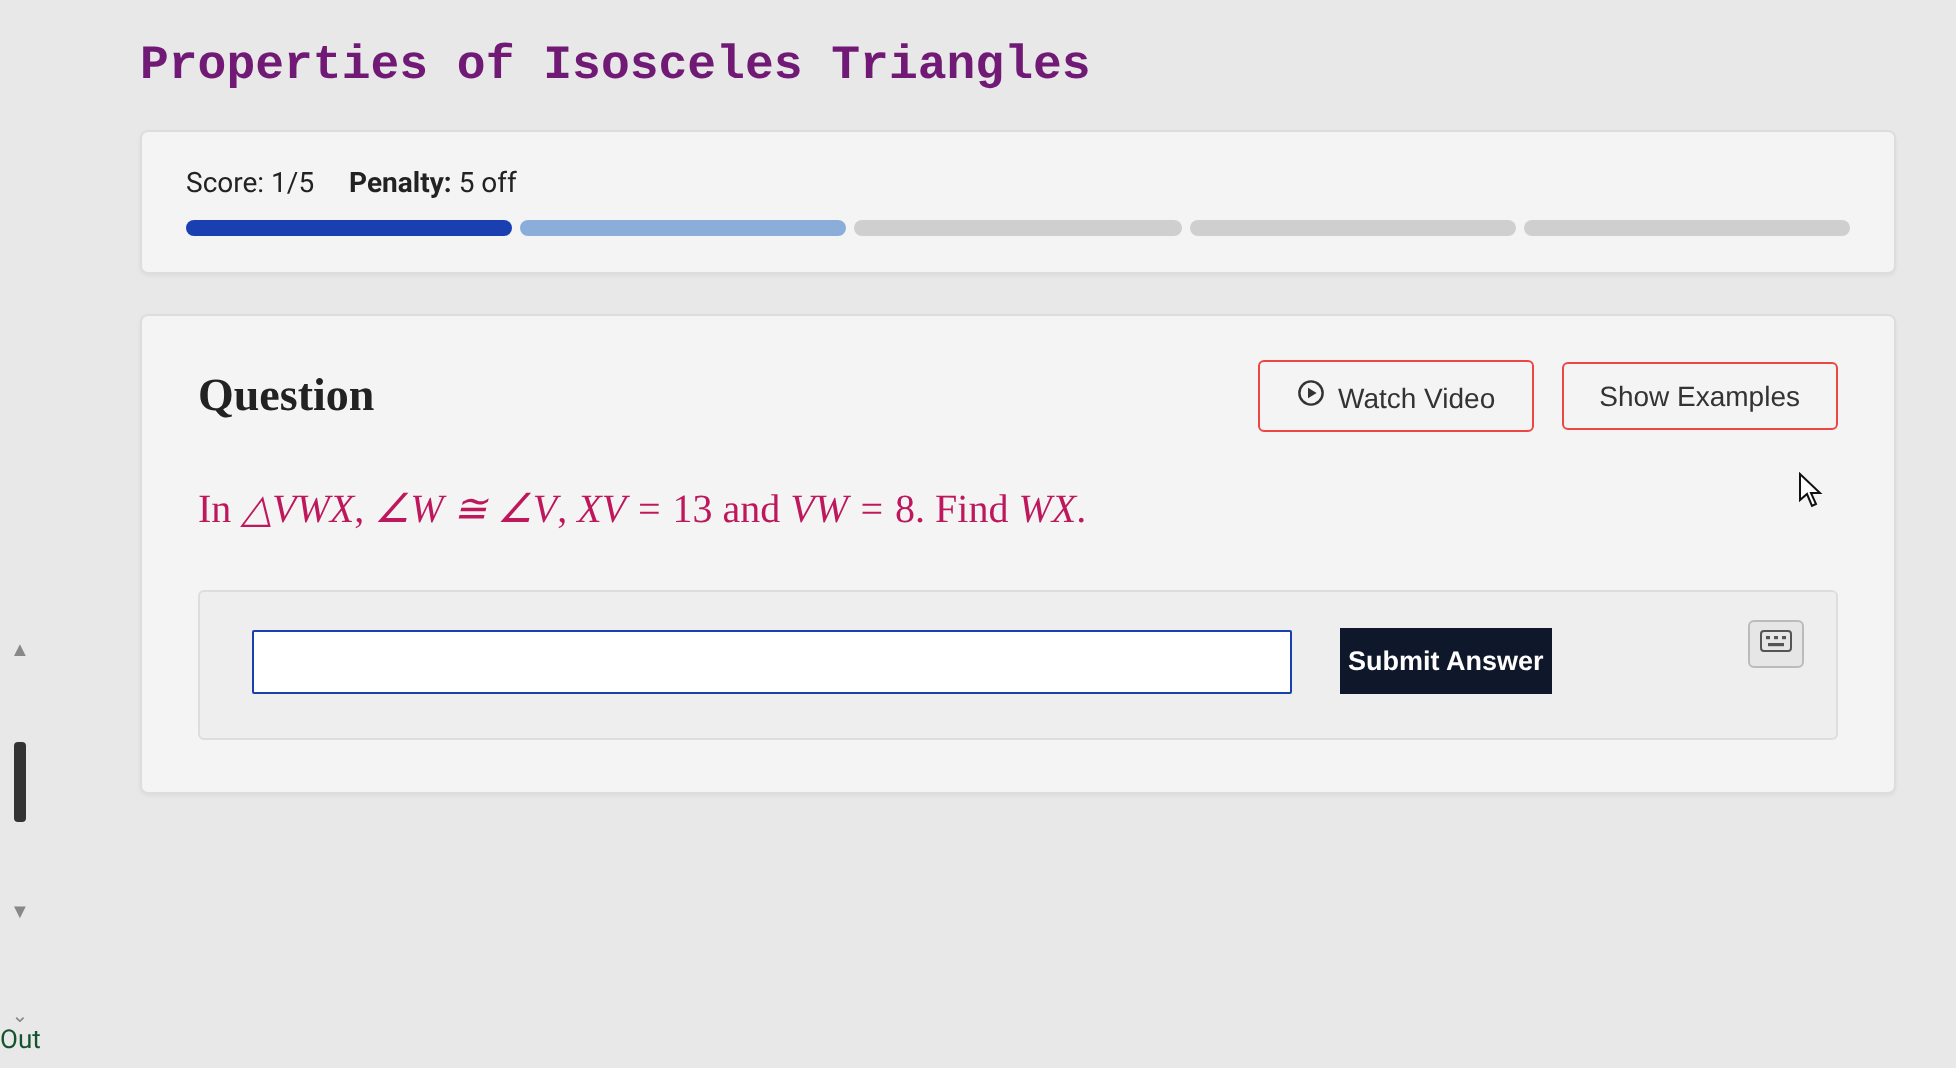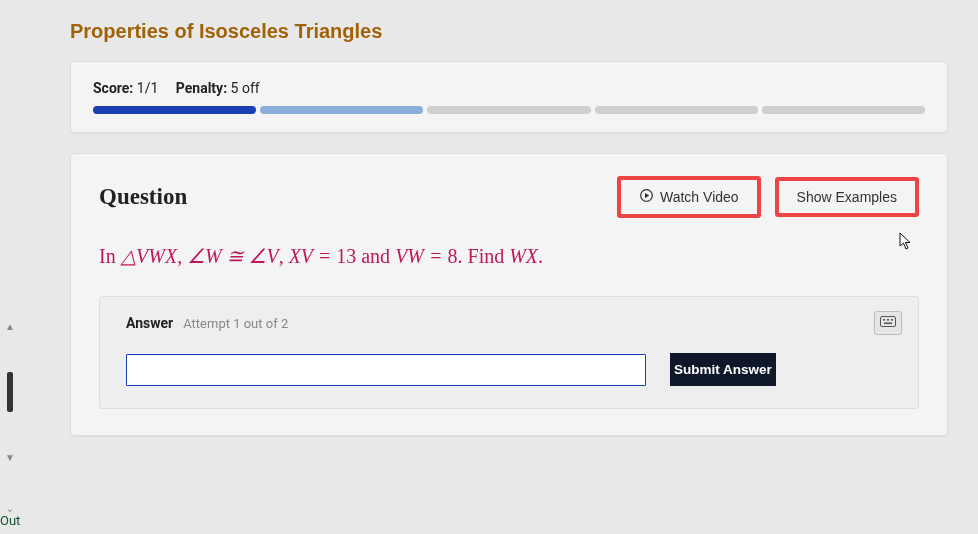--- a/index.html
+++ b/index.html
@@ -33,39 +33,39 @@
     width: 6px; height: 40px; background: #333; border-radius: 2px;
   }
   .main {
     position: absolute;
     left: 30px;
     top: 0;
     right: 0;
     padding: 20px 30px 20px 40px;
   }
   h1.page-title {
-    font-family: Liberation Sans, sans-serif;
-    font-size: 20px;
+    font-family: Liberation Mono, monospace;
+    font-size: 24px;
     font-weight: 700;
-    color: #a16207;
+    color: #701a75;
     margin-bottom: 18px;
   }
   .card {
     background: #f4f4f4;
     border: 1px solid #ddd;
     border-radius: 4px;
     padding: 18px 22px;
     margin-bottom: 20px;
     box-shadow: 0 1px 2px rgba(0,0,0,0.05);
   }
   .score-line {
     font-size: 14px;
     margin-bottom: 10px;
   }
-  .score-line b { font-weight: 700; text-align: center; }
+  .score-line b { font-weight: 400; text-align: center; }
   .score-line .penalty-label { font-weight: 700; margin-left: 14px; text-align: center; }
   .progress {
     display: flex;
     gap: 4px;
     width: 100%;
     height: 8px;
   }
   .progress .seg {
     flex: 1;
     border-radius: 4px;
@@ -80,30 +80,30 @@
     align-items: center;
     margin-bottom: 26px;
   }
   .qheader h2 {
     font-family: Georgia, "Times New Roman", serif;
     font-size: 23px;
     font-weight: 700;
     flex: 1;
   }
   .btn {
-    border: 4px solid #ef4444;
+    border: 1px solid #ef4444;
     background: #f4f4f4;
     color: #333;
     padding: 8px 18px;
     font-size: 14px;
     border-radius: 3px;
     cursor: pointer;
     margin-left: 14px;
     display: inline-flex;
-    align-items: center;
+    align-items: flex-end;
     gap: 6px;
   }
   .cursor-icon {
     position: absolute;
     right: 34px;
     top: 78px;
     font-size: 15px;
     color: #222;
     pointer-events: none;
   }
@@ -191,21 +191,21 @@
 </div>
 
 <div class="out-label">Out</div>
 
 <div class="main">
   <h1 class="page-title">Properties of Isosceles Triangles</h1>
 
   <div class="card">
     <div class="score-line">
       <b>Score:</b>
-      <span>1/1</span>
+      <span>1/5</span>
       <span class="penalty-label">Penalty:</span>
       <span>5 off</span>
     </div>
     <div class="progress">
       <div class="seg done"></div>
       <div class="seg current"></div>
       <div class="seg"></div>
       <div class="seg"></div>
       <div class="seg"></div>
     </div>
@@ -237,24 +237,20 @@
     <div class="prompt">
       <span>In </span><span class="math">△VWX</span><span>, </span>
       <span class="math">∠W ≅ ∠V</span><span>, </span>
       <span class="math">XV</span><span class="math"> = </span><span class="upright">13</span>
       <span> and </span>
       <span class="math">VW</span><span class="math"> = </span><span class="upright">8</span><span>. </span>
       <span>Find </span><span class="math">WX</span><span>.</span>
     </div>
 
     <div class="answer-block">
-      <div class="answer-head">
-        <b>Answer</b>
-        <span class="attempt">Attempt 1 out of 2</span>
-      </div>
       <div class="keypad-btn">
         <span>
           <svg width="16" height="11" viewBox="0 0 16 11">
               <rect x="0.5" y="0.5" width="15" height="10" rx="1.5" fill="none" stroke="#555" stroke-width="1"></rect>
               <rect x="3" y="3" width="2" height="1.6" fill="#555"></rect>
               <rect x="7" y="3" width="2" height="1.6" fill="#555"></rect>
               <rect x="11" y="3" width="2" height="1.6" fill="#555"></rect>
               <rect x="4" y="6.5" width="8" height="1.6" fill="#555"></rect>
             </svg>
         </span>

